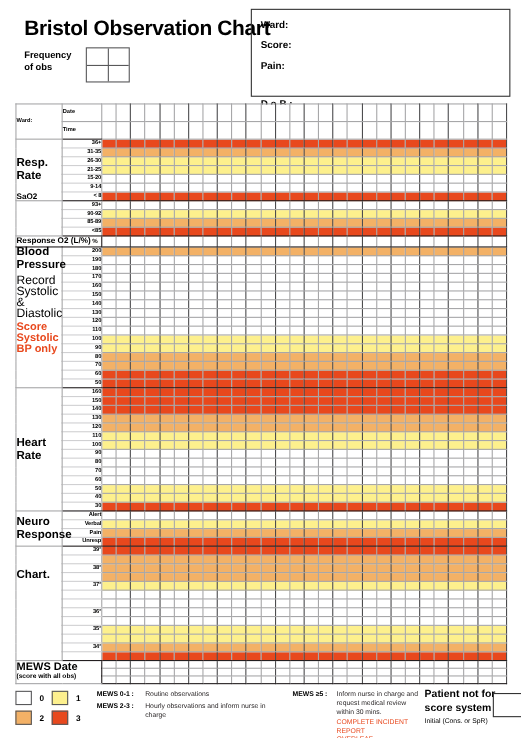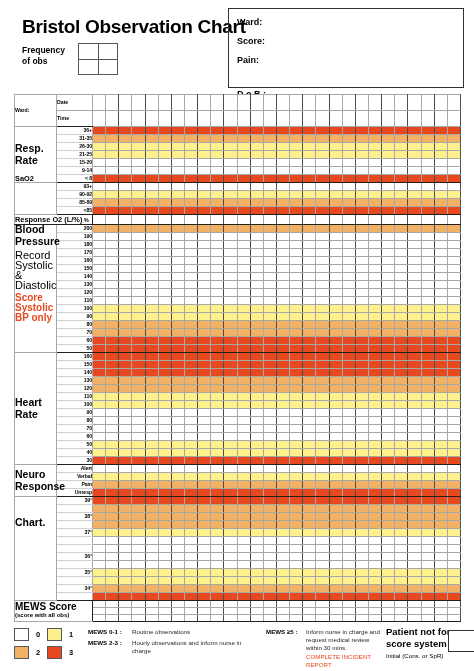--- a/index.html
+++ b/index.html
@@ -2180,21 +2180,21 @@
             <td class="c s3"></td>
             <td class="c s3 grp"></td>
             <td class="c s3"></td>
             <td class="c s3 grp"></td>
             <td class="c s3"></td>
             <td class="c s3 grp"></td>
             <td class="c s3"></td>
             <td class="c s3 grp"></td>
           </tr>
           <tr class="sep-top">
-            <td class="lab" colspan="2" rowspan="3" style="border-right:1px solid #231f20"><span style="font-size:10px;font-weight:bold">MEWS Score</span><br><span style="font-size:6px;font-weight:bold">(score with all obs)</span></td>
+            <td class="lab" colspan="2" rowspan="3" style="border-right:1px solid #231f20"><span style="font-size:10px;font-weight:bold">MEWS Date</span><br><span style="font-size:6px;font-weight:bold">(score with all obs)</span></td>
             <td class="c s0 first"></td>
             <td class="c s0 grp"></td>
             <td class="c s0"></td>
             <td class="c s0 grp"></td>
             <td class="c s0"></td>
             <td class="c s0 grp"></td>
             <td class="c s0"></td>
             <td class="c s0 grp"></td>
             <td class="c s0"></td>
             <td class="c s0 grp"></td>

